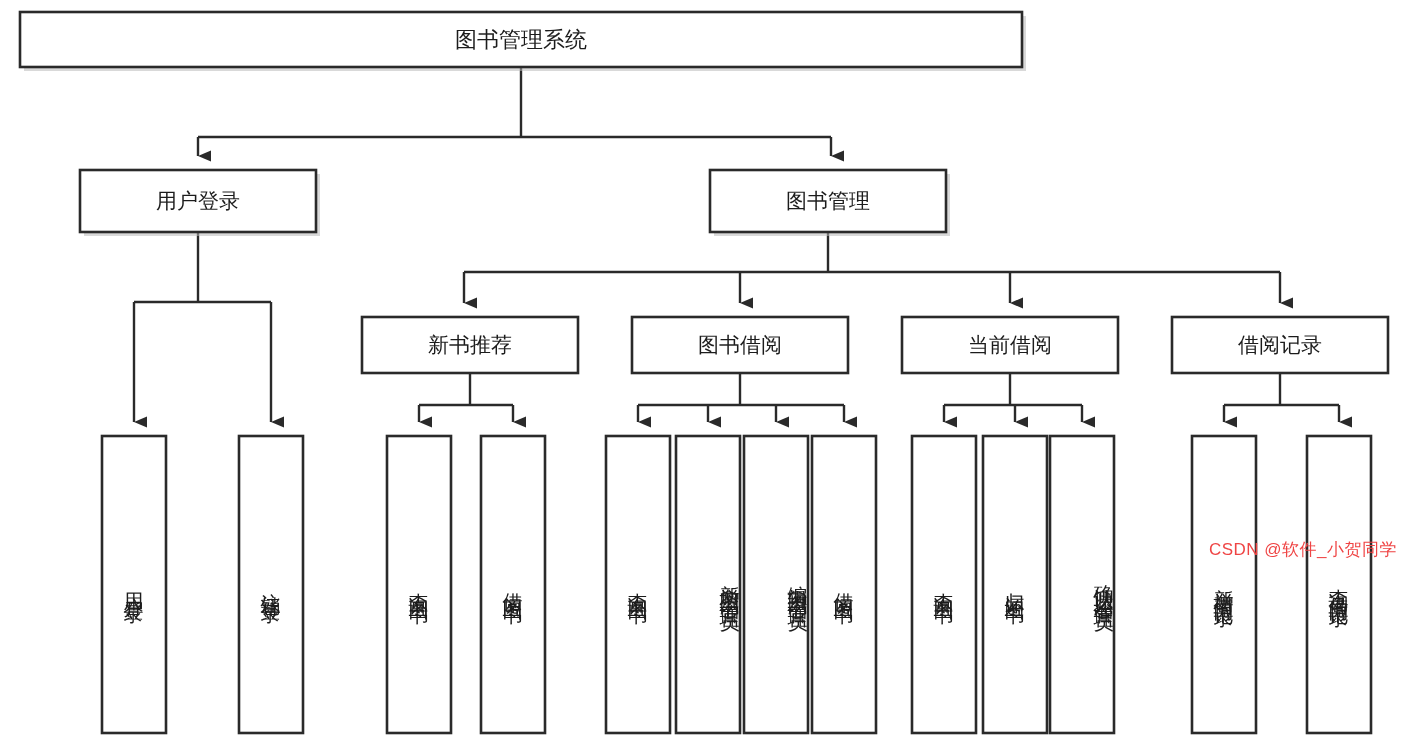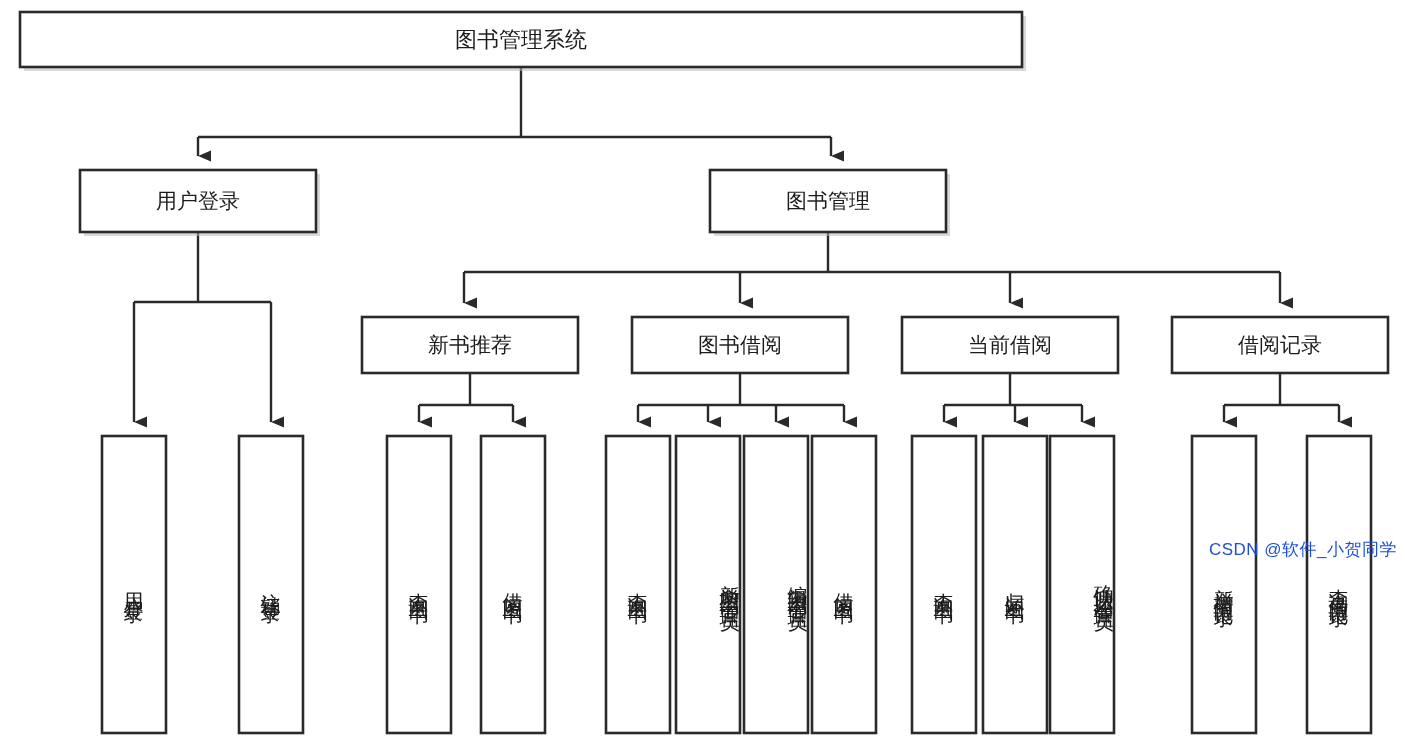--- a/index.html
+++ b/index.html
@@ -67,21 +67,21 @@
     display: flex;
     justify-content: center;
     pointer-events: none;
   }
   .watermark {
     position: absolute;
     right: 8px;
     bottom: 4px;
     font-family: "Liberation Sans", sans-serif;
     font-size: 17px;
-    color: #1d4ed8;
+    color: #ef4444;
     letter-spacing: 0.5px;
     white-space: nowrap;
   }
 </style>
 </head>
 <body>
 
 <div id="diagram-root">
 
   <svg class="flow" viewBox="0 0 1405 747">

